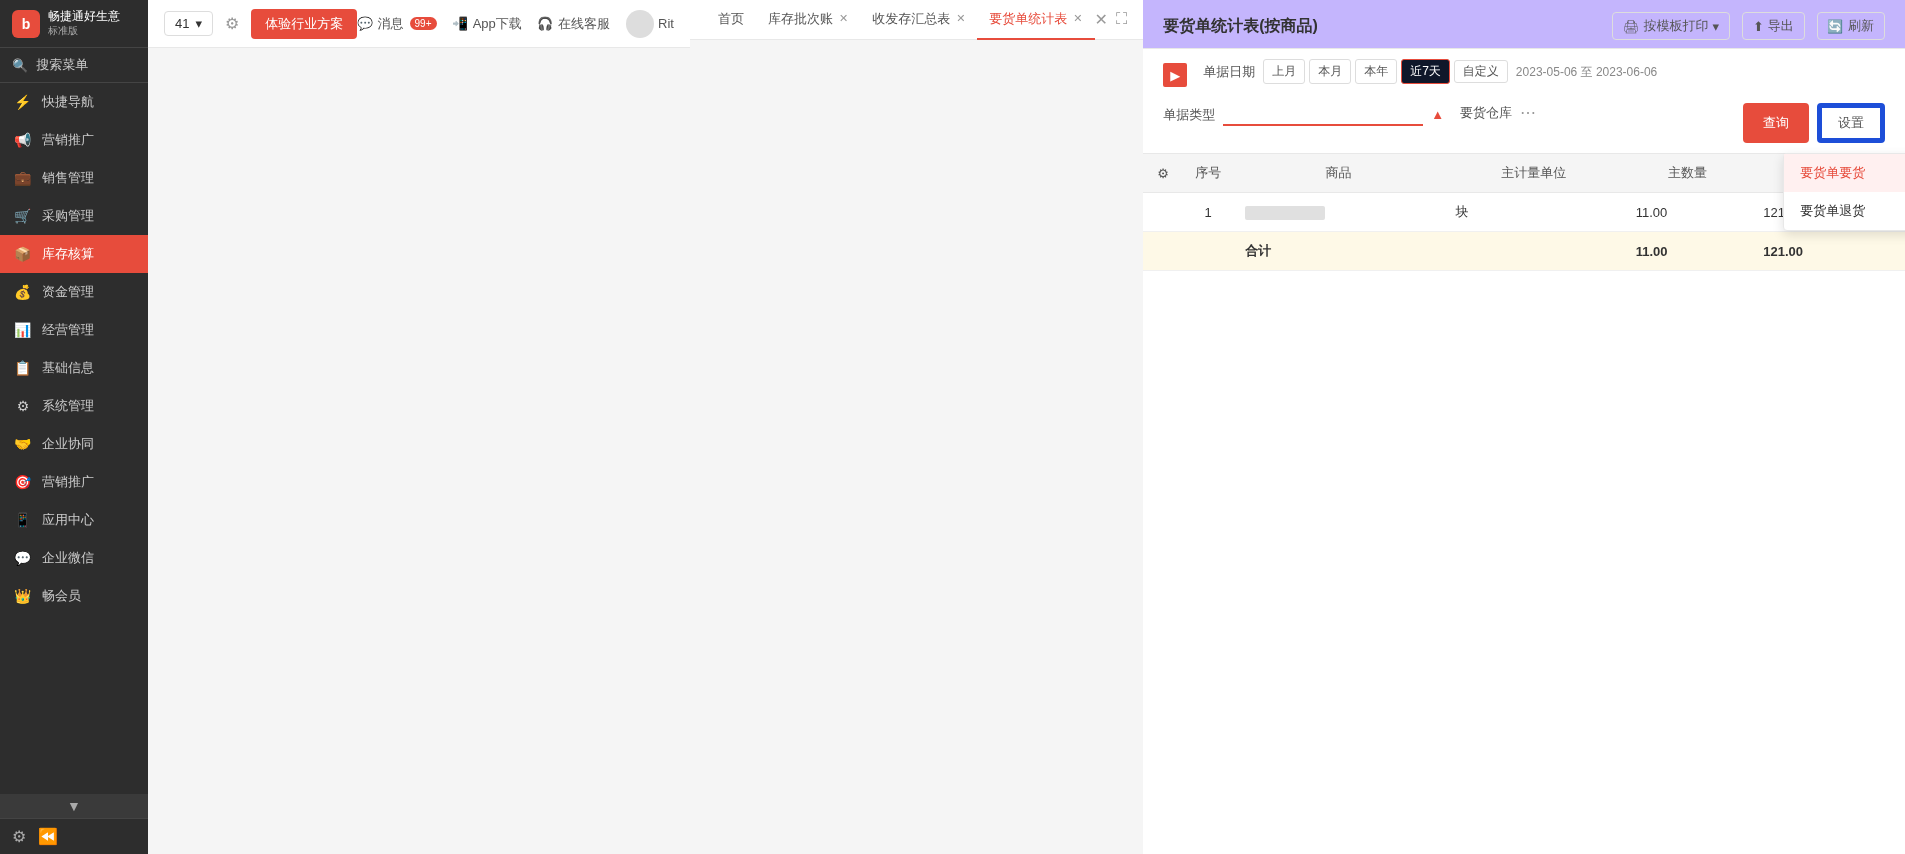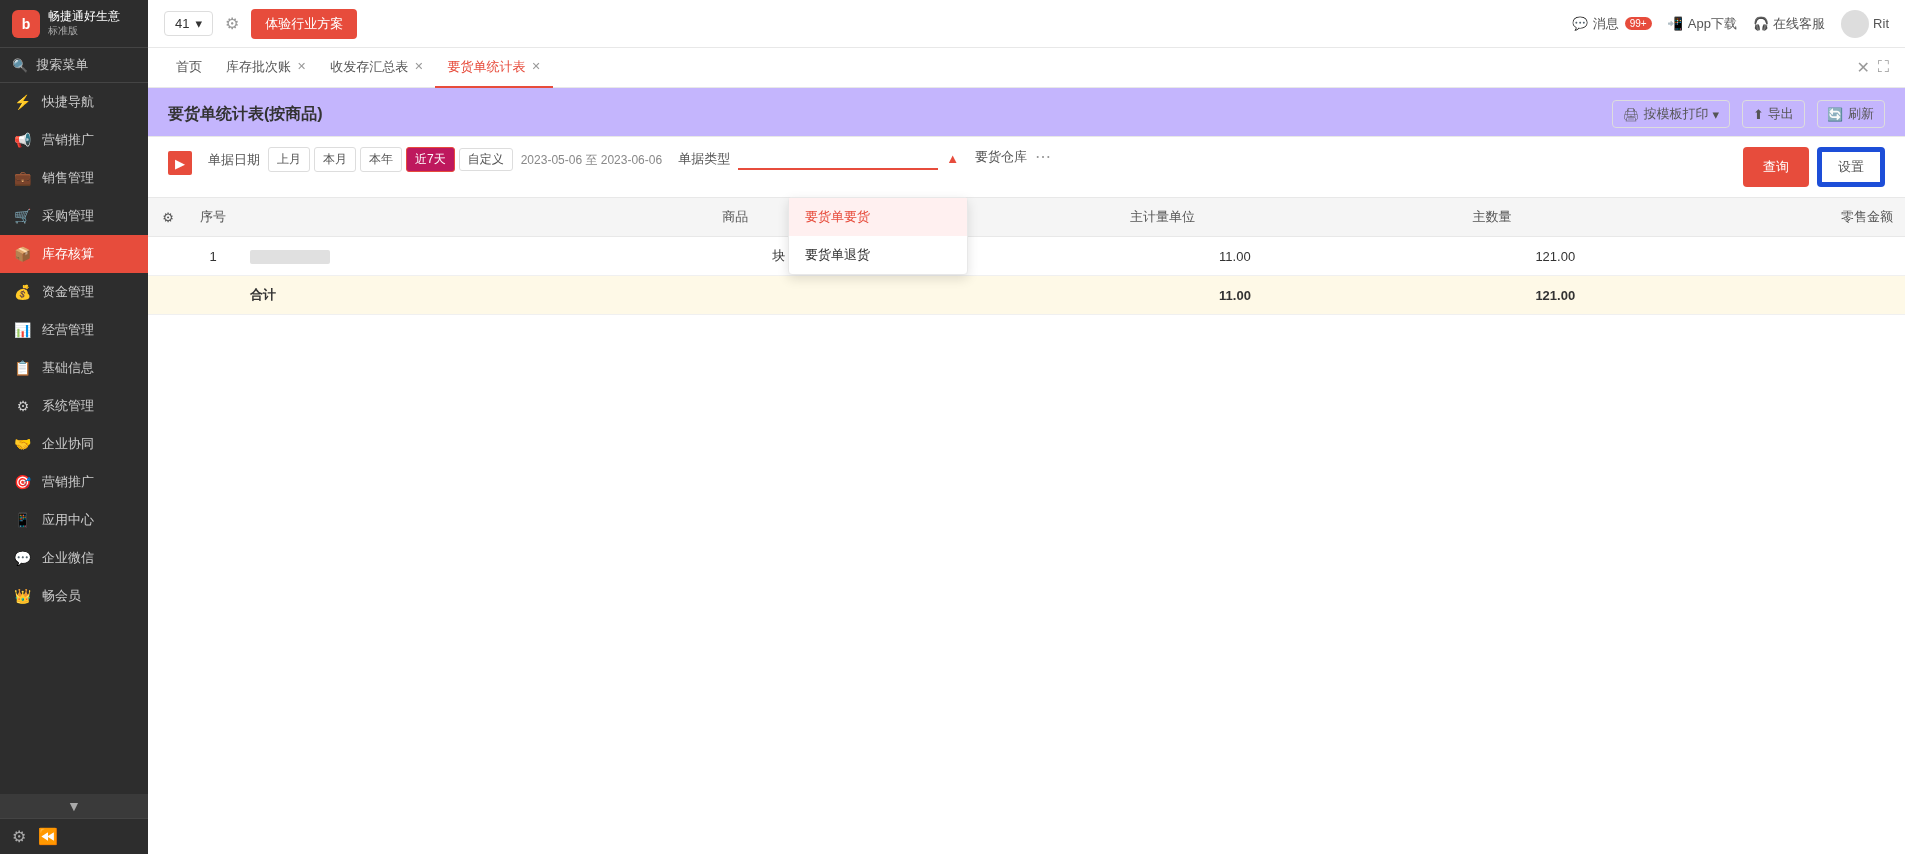--- a/index.html
+++ b/index.html
@@ -64,21 +64,21 @@
 
     .sidebar-bottom {
       border-top: 1px solid #444;
       display: flex; align-items: center;
       padding: 8px 12px;
     }
     .sidebar-settings-icon { color: #aaa; margin-right: 12px; cursor: pointer; font-size: 16px; }
     .sidebar-collapse-icon { color: #aaa; cursor: pointer; font-size: 16px; }
 
     
-    .main { flex: 1; display: flex; flex-direction: column; overflow: hidden; }
+    .main { flex: 1; display: flex; flex-direction: row; overflow: hidden; }
 
     
     .top-header {
       height: 48px;
       background: #fff;
       border-bottom: 1px solid #e8e8e8;
       display: flex; align-items: center;
       padding: 0 16px;
       justify-content: space-between;
       flex-shrink: 0;
@@ -175,21 +175,21 @@
       cursor: pointer; border-radius: 2px; flex-shrink: 0; margin-top: 4px;
     }
     .filter-group { display: flex; align-items: center; gap: 8px; }
     .filter-label { color: #555; font-size: 13px; white-space: nowrap; }
     .date-range-btns { display: flex; gap: 4px; align-items: center; flex-wrap: wrap; }
     .date-range-btn {
       padding: 3px 8px; border: 1px solid #ddd; border-radius: 3px;
       cursor: pointer; font-size: 12px; color: #555; background: #fff;
     }
     .date-range-btn.hot {
-      background: #be185d; color: #fff; border-color: #e74c3c;
+      background: #0f172a; color: #fff; border-color: #e74c3c;
     }
     .date-custom-btn {
       padding: 2px 8px; border: 1px solid #ddd; border-radius: 3px;
       cursor: pointer; font-size: 12px; color: #555; background: #fff;
     }
     .date-display { font-size: 12px; color: #888; margin-top: 2px; }
 
     .filter-type-group { display: flex; align-items: center; gap: 8px; position: relative; }
     .filter-type-input {
       border: none; border-bottom: 2px solid #e74c3c;
@@ -241,21 +241,21 @@
     }
     table {
       width: 100%;
       border-collapse: collapse;
     }
     thead tr {
       background: #f5f5f5;
     }
     th {
       padding: 10px 12px;
-      text-align: right;
+      text-align: center;
       font-size: 13px;
       color: #555;
       border-bottom: 1px solid #e8e8e8;
       font-weight: normal;
       white-space: nowrap;
     }
     th.center, td.center { text-align: center; }
     td {
       padding: 10px 12px;
       font-size: 13px;

